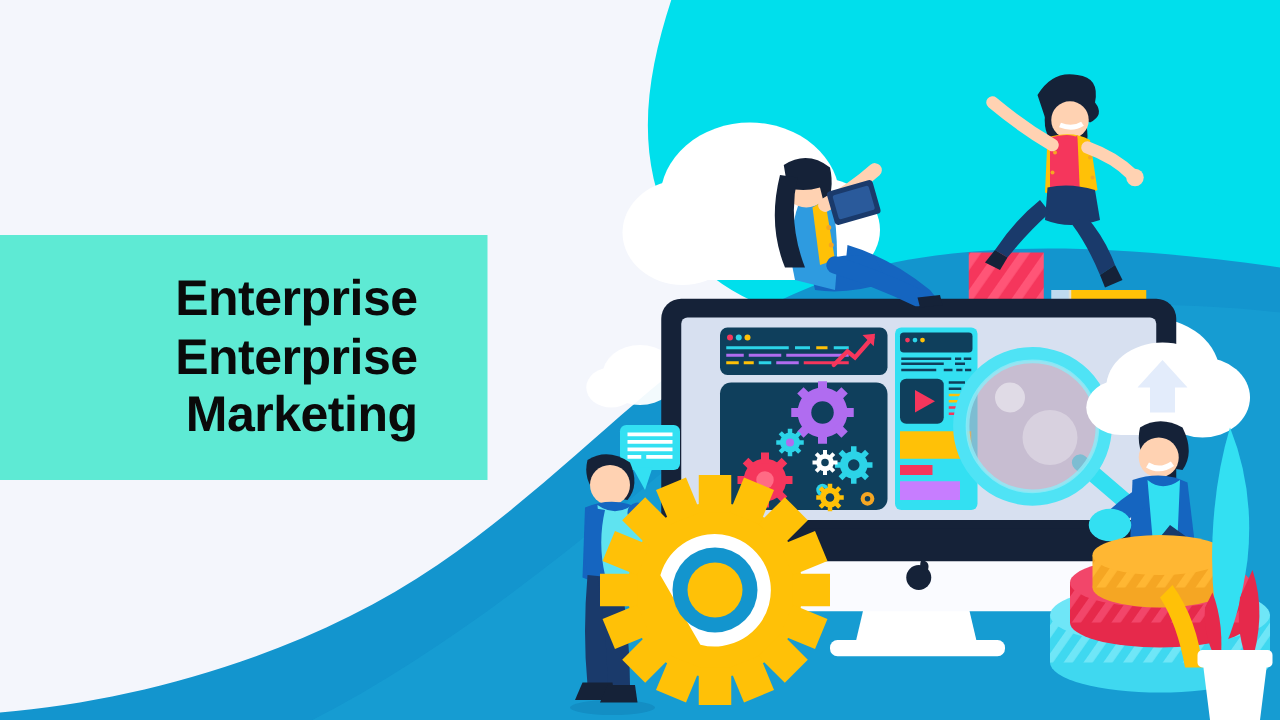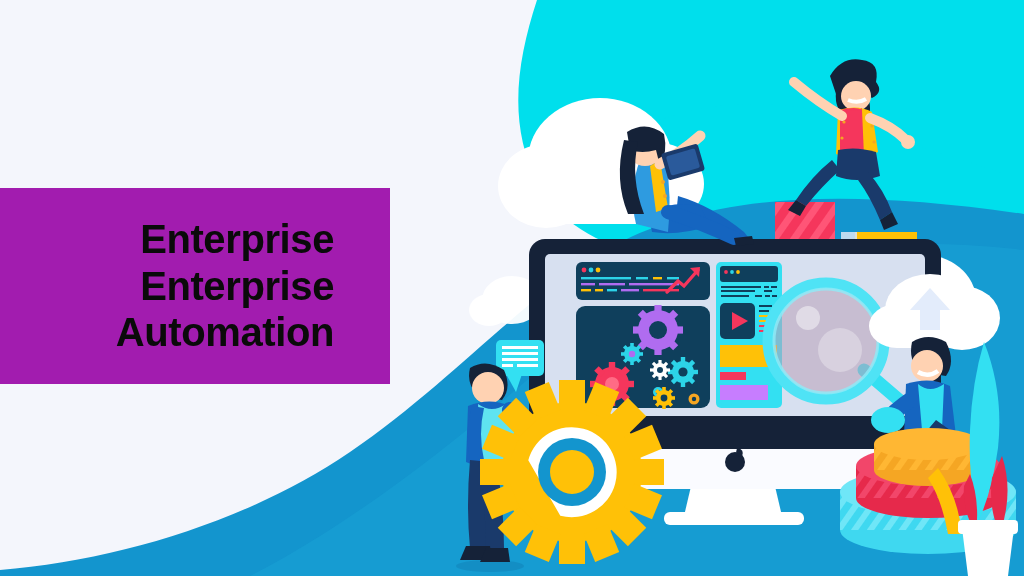--- a/index.html
+++ b/index.html
@@ -15,21 +15,21 @@
     overflow: hidden;
     background: #F4F6FC;
   }
   #art { position: absolute; inset: 0; width: 1024px; height: 576px; }
 
   
   #headline-panel {
     position: absolute;
     left: 0; top: 188px;
     width: 390px; height: 196px;
-    background: #a21caf;
+    background: #5eead4;
     display: flex;
     flex-direction: column;
     align-items: flex-end;
     justify-content: center;
     padding-right: 56px;
     z-index: 40;
   }
   .headline-line {
     color: #0A0A0A;
     font-family: "Liberation Sans", sans-serif;
@@ -415,16 +415,16 @@
         <circle r="22" fill="#FFC107"></circle>
       </g>
 
       <path d="M 604,556 Q 660,566 716,556 L 716,576 L 604,576 Z" fill="#1395CE" opacity="0"></path>
     </g>
   </svg>
 
   <div id="headline-panel">
     <div class="headline-line">Enterprise</div>
     <div class="headline-line">Enterprise</div>
-    <div class="headline-line">Automation</div>
+    <div class="headline-line">Marketing</div>
   </div>
 
 </div>
 
 </body></html>

